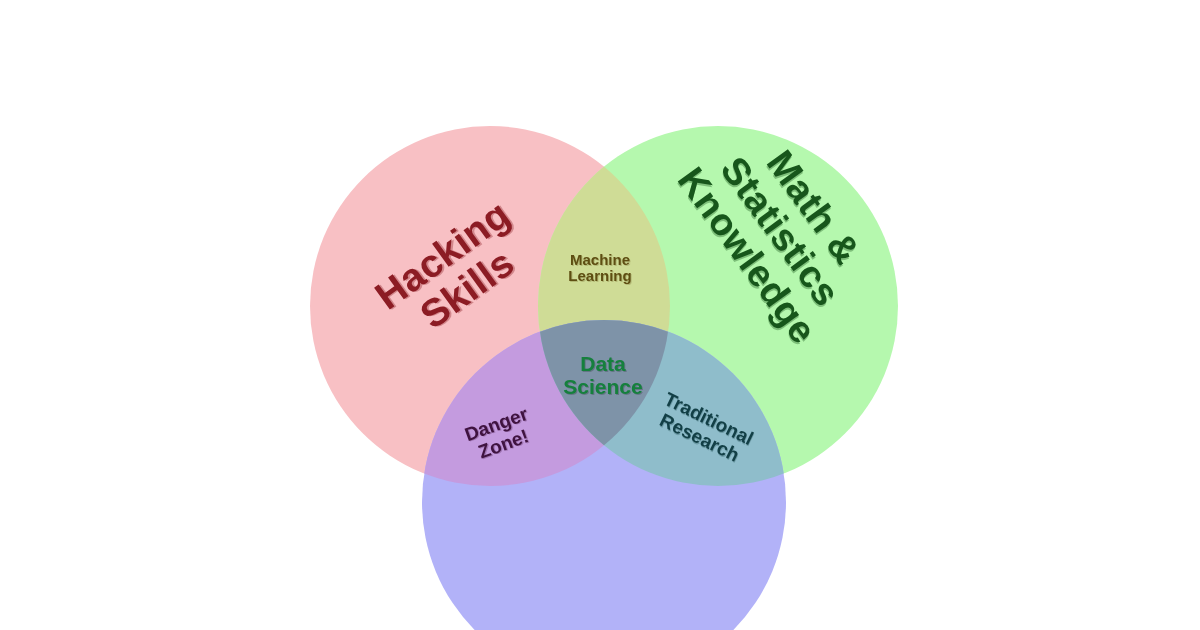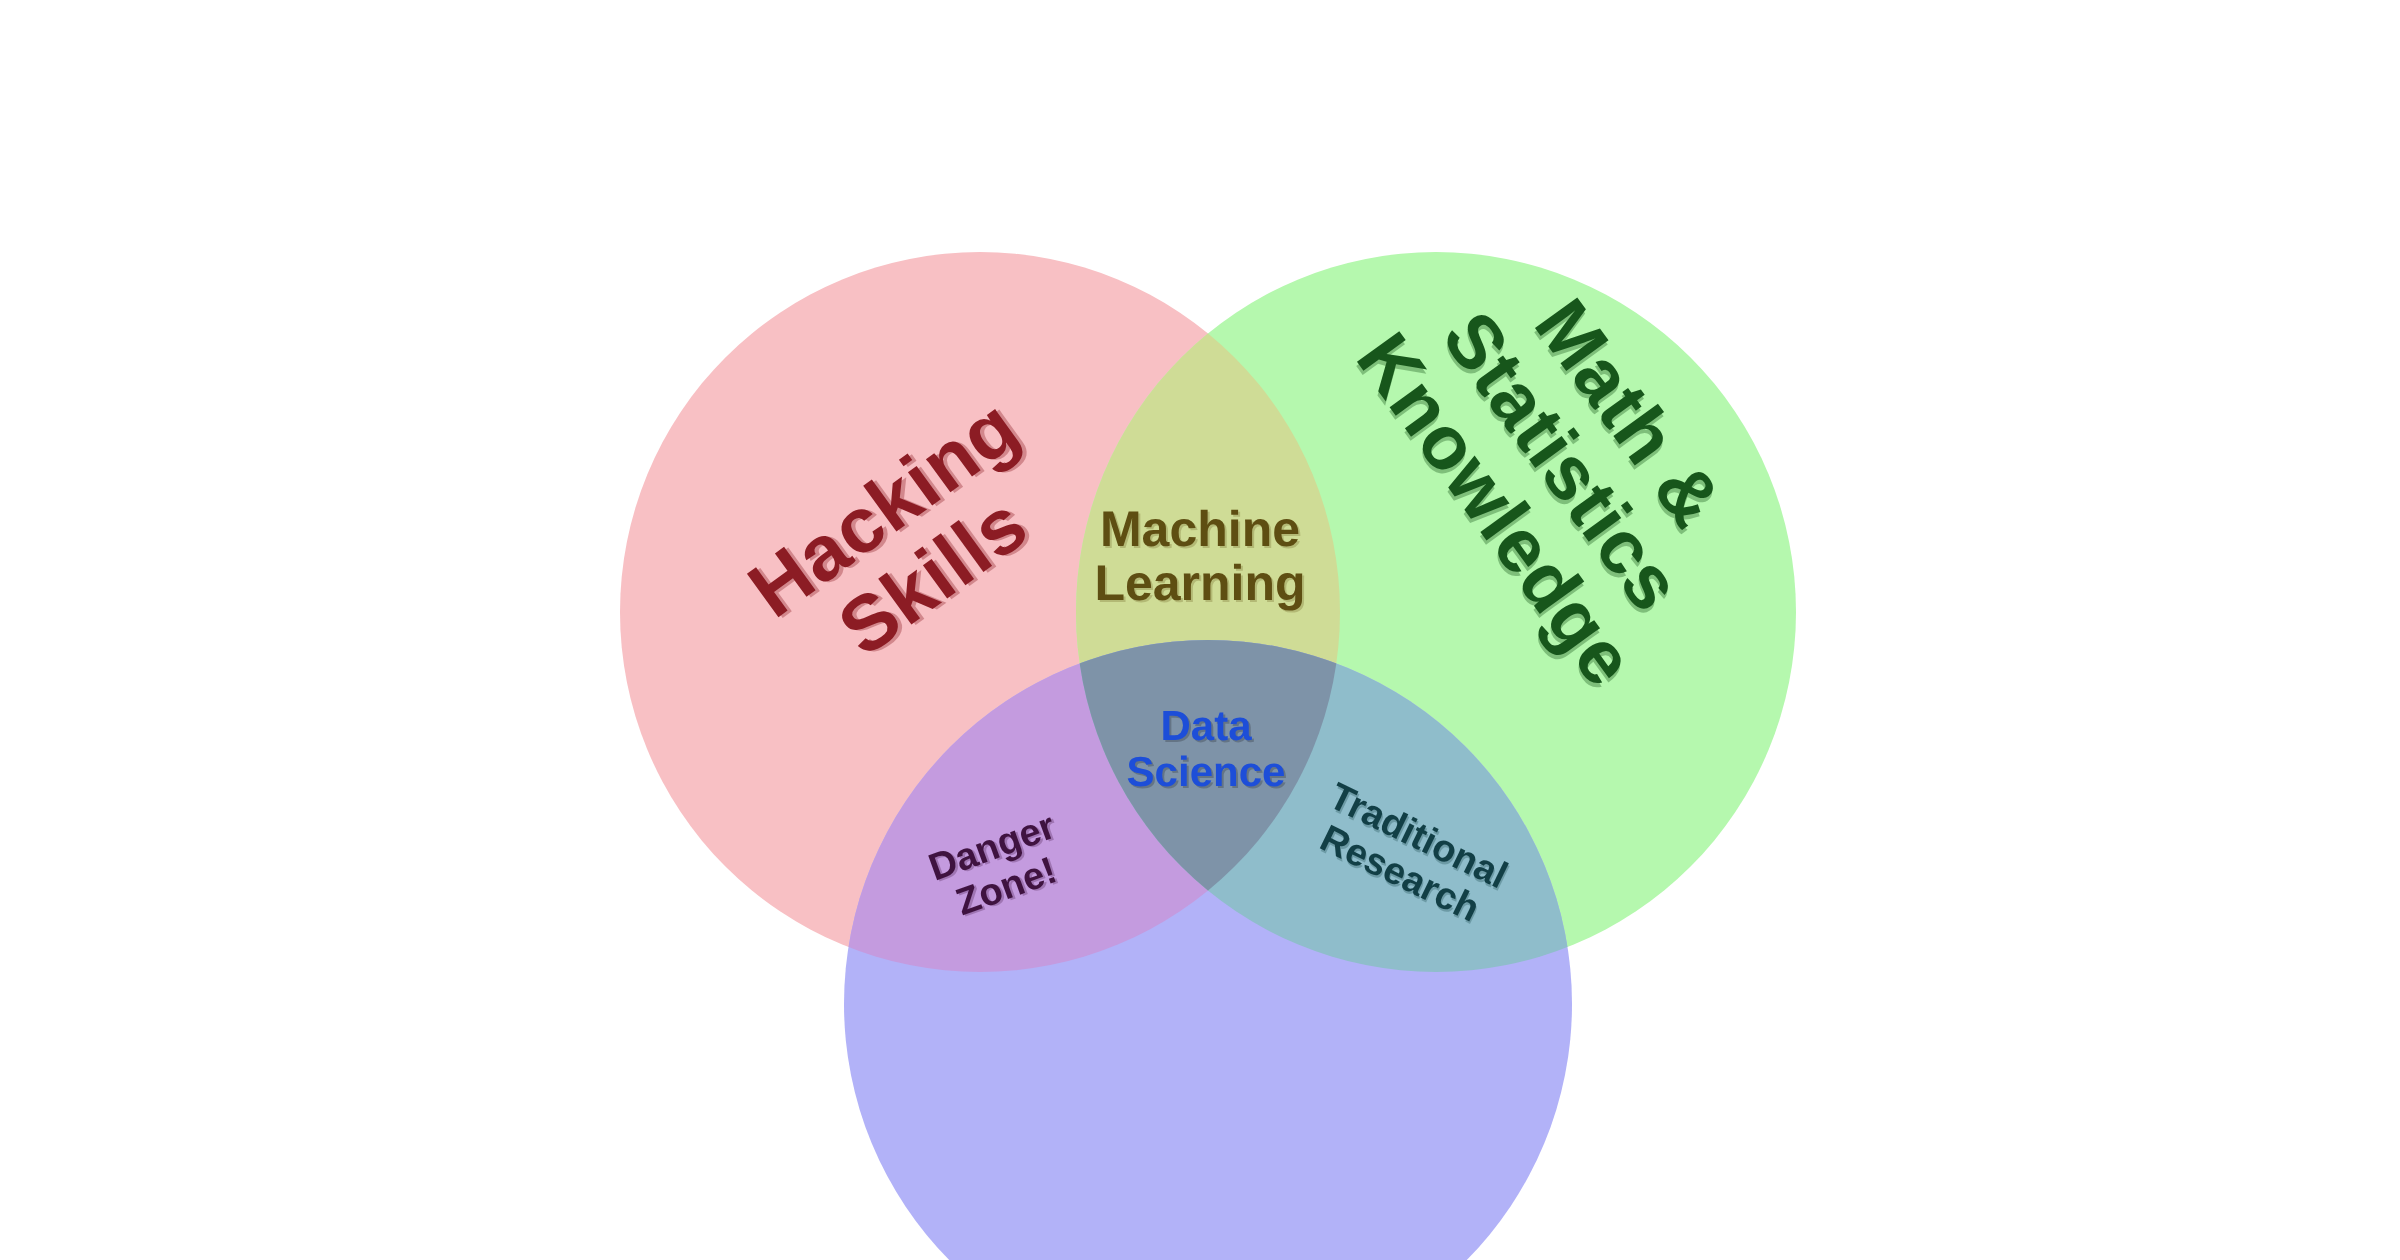--- a/index.html
+++ b/index.html
@@ -67,30 +67,30 @@
     font-size: 34px;
     color: #12128C;
     text-shadow: 1.5px 1.5px 0 rgba(18,18,140,0.3);
   }
 
   
   #label-machine-learning {
     left: 520px;
     top: 252px;
     width: 160px;
-    font-size: 25px;
+    font-size: 15px;
     color: #5E4E12;
     text-shadow: 1px 1px 0 rgba(94,78,18,0.25);
   }
   #label-data-science {
     left: 528px;
     top: 353px;
     width: 150px;
     font-size: 21px;
-    color: #1d4ed8;
+    color: #15803d;
     text-shadow: 1px 1px 0 rgba(10,10,10,0.22);
   }
   #label-danger-zone {
     left: 440px;
     top: 414px;
     width: 120px;
     font-size: 19px;
     color: #3F1340;
     transform: rotate(-20deg);
     text-shadow: 1px 1px 0 rgba(63,19,64,0.28);

